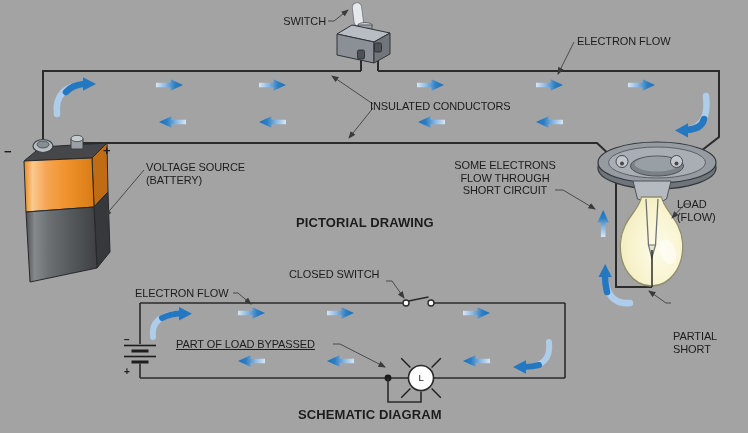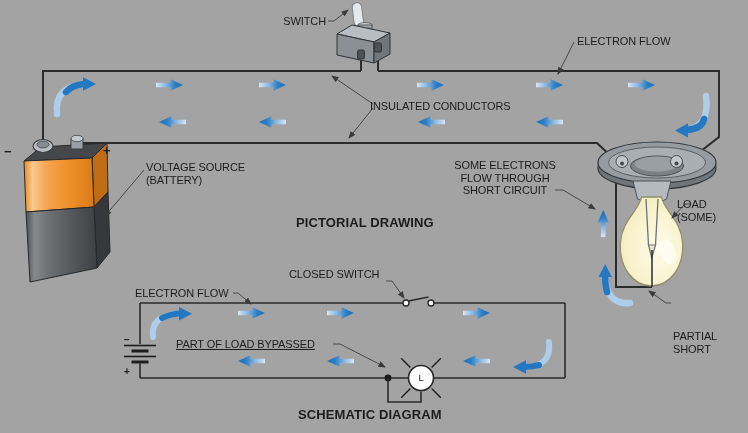--- a/index.html
+++ b/index.html
@@ -212,21 +212,21 @@
 
 <div class="lbl" style="left:146px;top:161px;">
   <span class="ln">VOLTAGE SOURCE</span>
   <span class="ln">(BATTERY)</span>
 </div>
 
 <div class="lbl title" style="left:296px;top:217px;">PICTORIAL DRAWING</div>
 
 <div class="lbl" style="left:663px;top:198px;margin-left:14px;">
   <span class="ln">LOAD</span>
-  <span class="ln">(SOME)</span>
+  <span class="ln">(FLOW)</span>
 </div>
 
 <div class="lbl" style="left:673px;top:298px;margin-top:32px;">
   <span class="ln">PARTIAL</span>
   <span class="ln">SHORT</span>
 </div>
 
 <div class="lbl sign" style="left:4px;top:146px;">−</div>
 <div class="lbl sign" style="left:103px;top:145px;">+</div>
 

